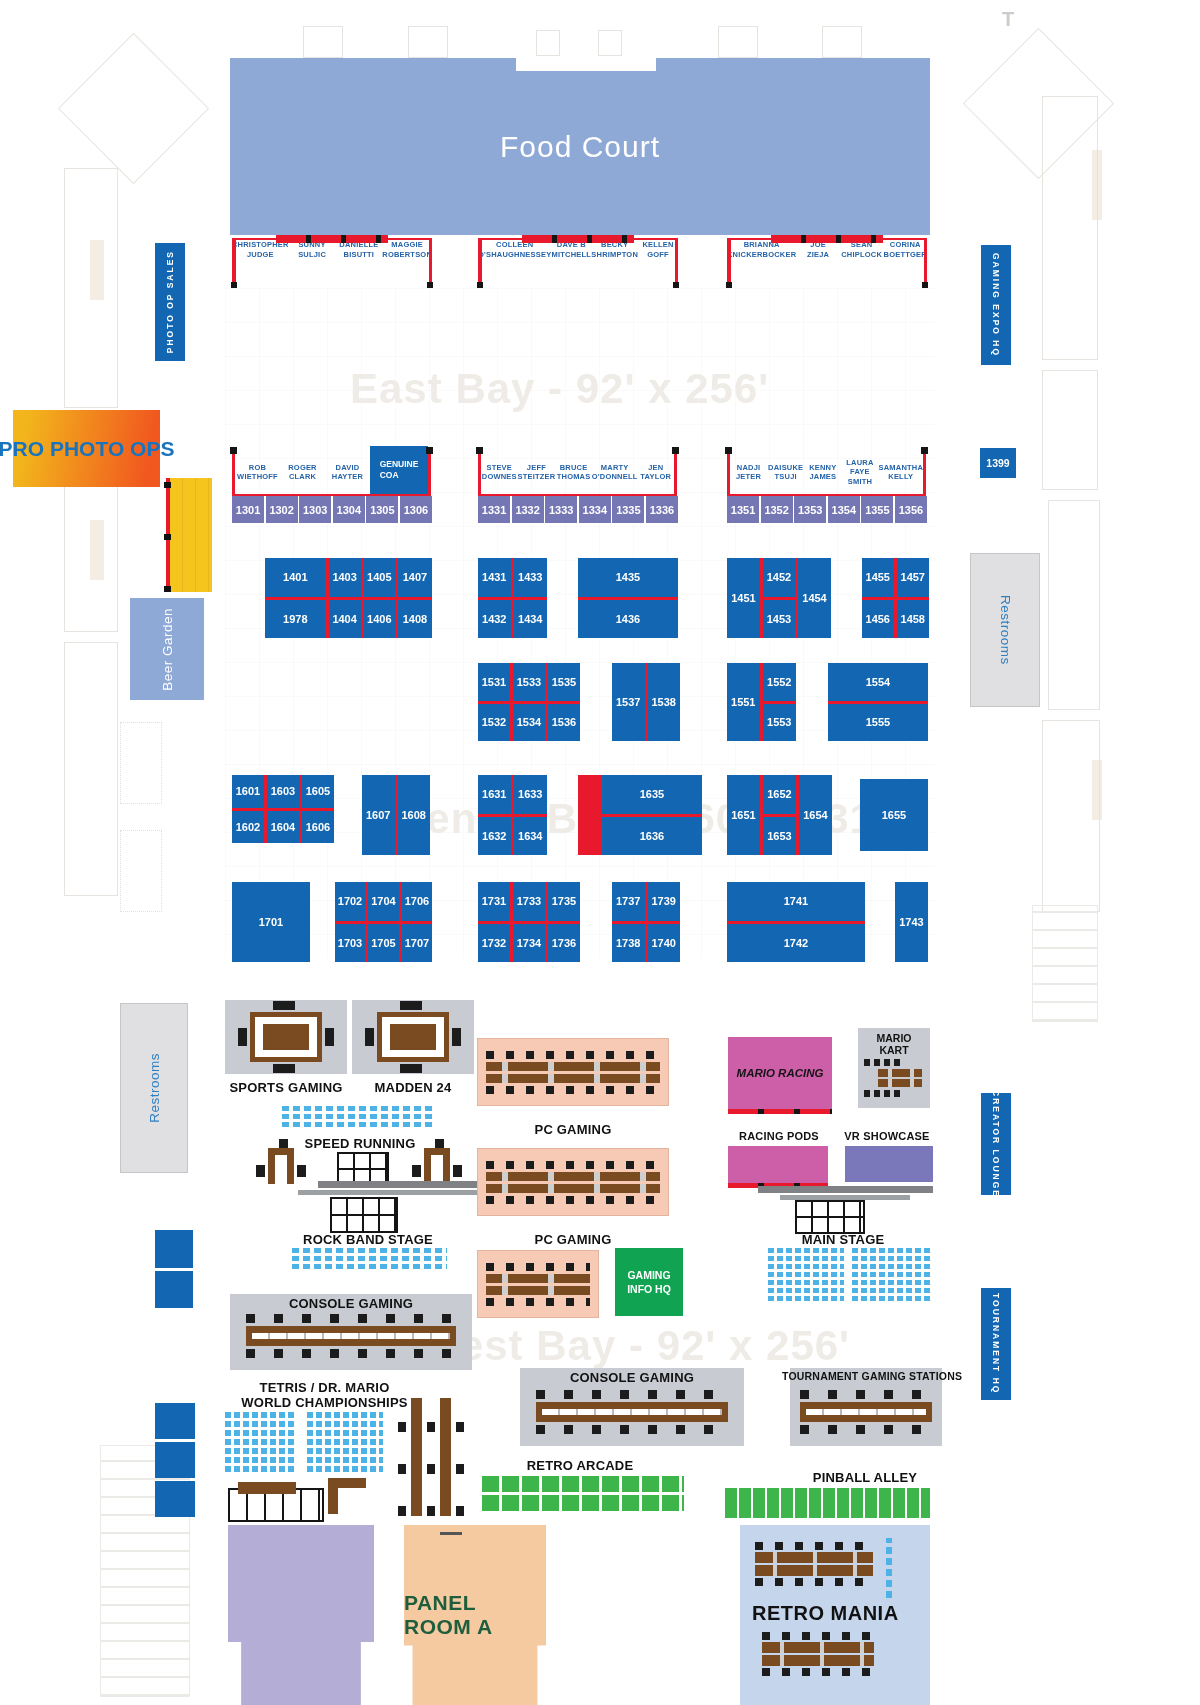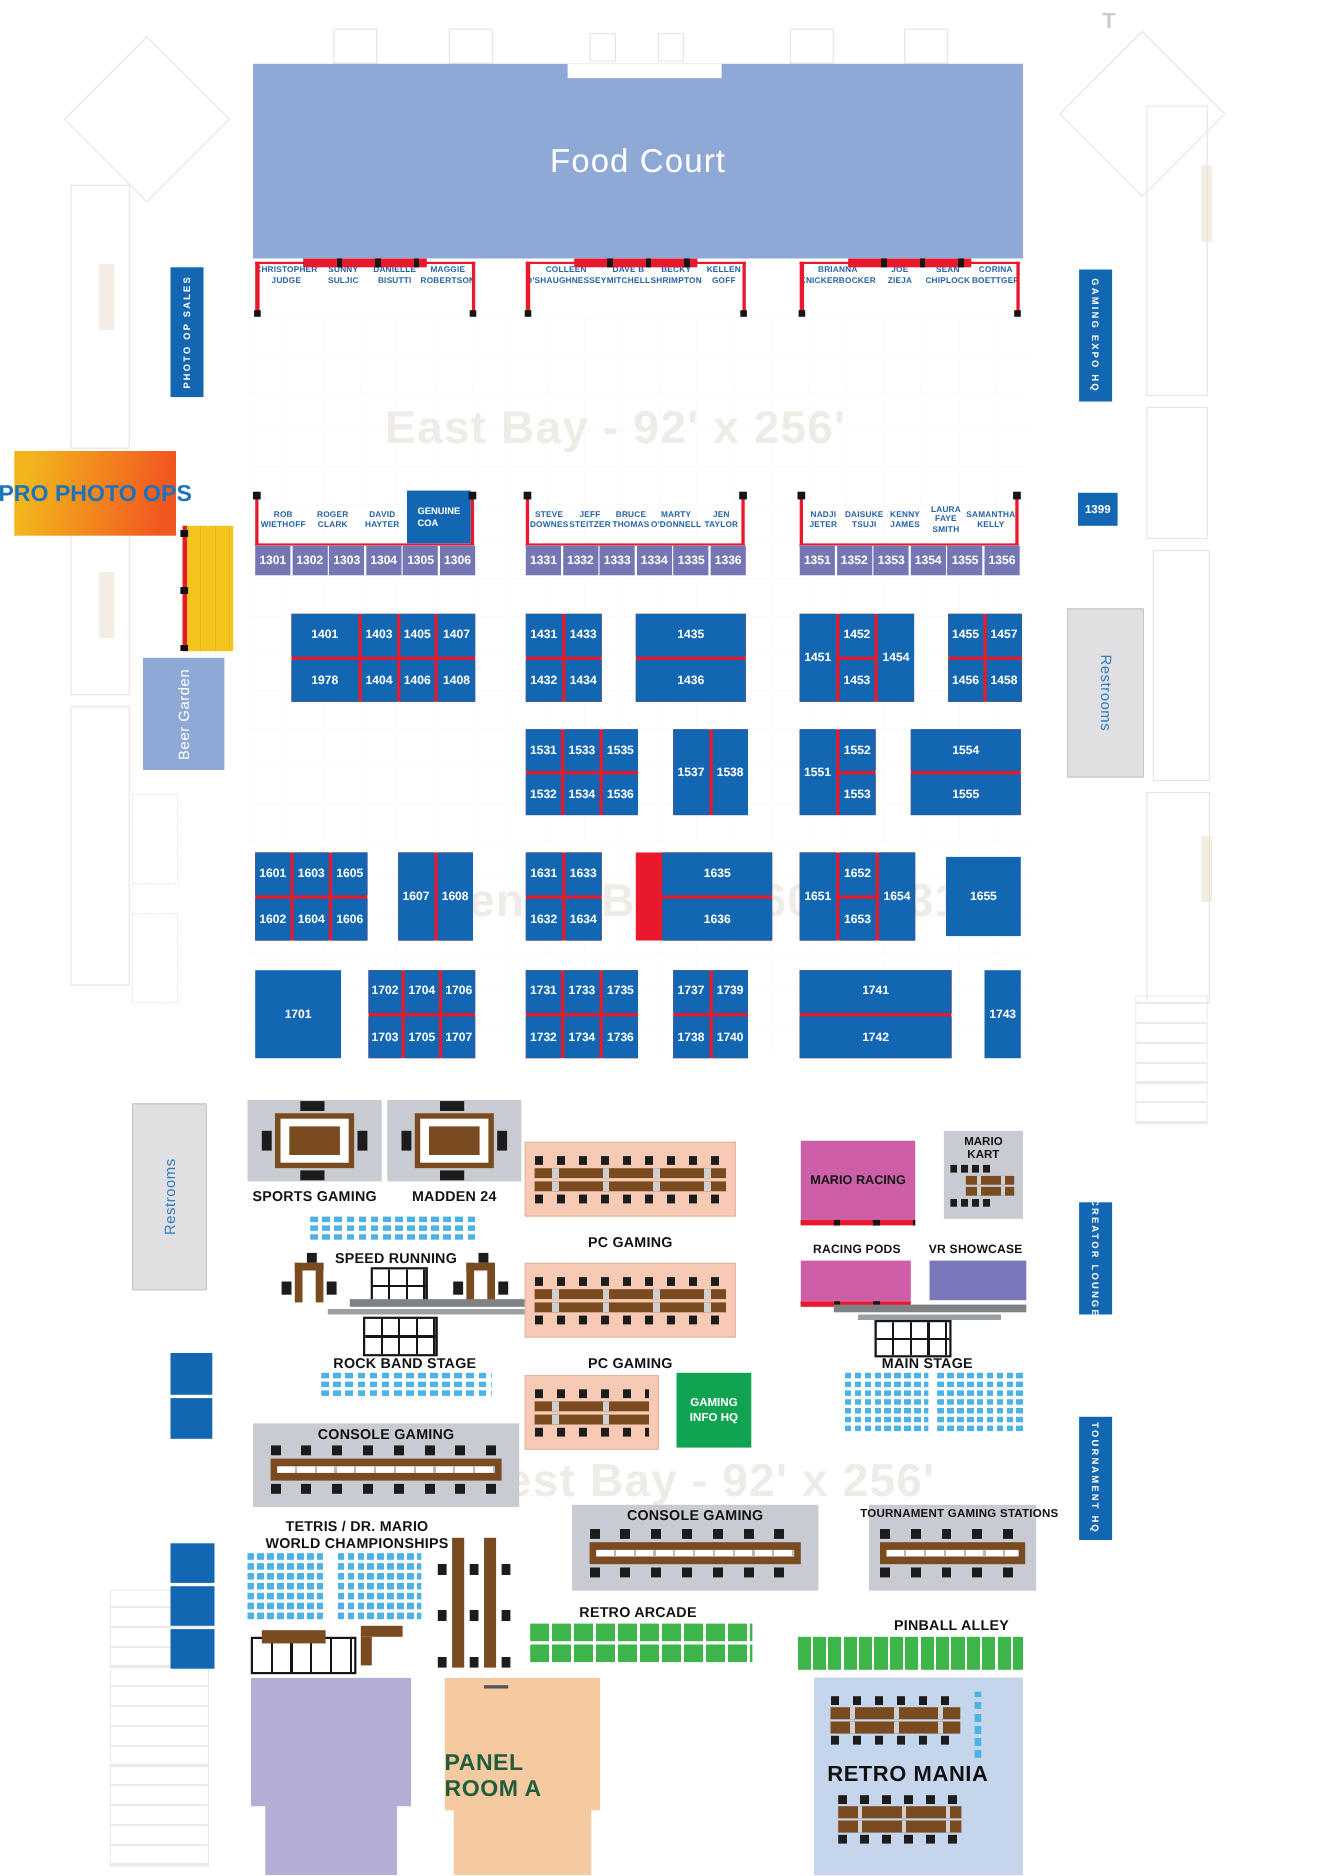--- a/index.html
+++ b/index.html
@@ -351,21 +351,21 @@
       <div class="chairs fine"></div>
       <div class="pcbar"></div>
       <div class="pcbar"></div>
       <div class="chairs fine"></div>
     </div>
   <div class="zone green" style="left:615px;top:1248px;width:68px;height:68px;">
       <span>GAMING</span>
       <span>INFO HQ</span>
     </div>
 
-  <div class="zone magenta redb" style="left:728px;top:1037px;width:104px;height:72px;">
+  <div class="zone magenta redb" style="left:728px;top:1037px;width:104px;height:72px;font-style:italic;">
       <span>MARIO RACING</span>
     </div>
   <div class="mk" style="left:858px;top:1028px;width:72px;height:80px;">
       <div class="mklbl">MARIO KART</div>
       <div class="mkdots"></div>
       <div class="mkbar"></div>
       <div class="mkbar"></div>
       <div class="mkdots"></div>
     </div>
   <div class="lbl small" style="left:724px;top:1130px;width:110px;">RACING PODS</div>
@@ -509,21 +509,21 @@
     </div>
     <div class="booths" style="left: 727px; top: 663px; width: 69px; height: 78px; grid-template-columns: 34fr 35fr; grid-template-rows: repeat(2, 1fr);">
       <div style="grid-row: span 2;">1551</div>
       <div>1552</div>
       <div>1553</div>
     </div>
     <div class="booths" style="left: 828px; top: 663px; width: 100px; height: 78px; grid-template-columns: 100fr; grid-template-rows: repeat(2, 1fr);">
       <div>1554</div>
       <div>1555</div>
     </div>
-    <div class="booths" style="left: 232px; top: 775px; width: 102px; height: 80px; grid-template-columns: 34fr 34fr 34fr; grid-template-rows: repeat(2, 1fr);">
+    <div class="booths" style="left: 232px; top: 775px; width: 102px; height: 68px; grid-template-columns: 34fr 34fr 34fr; grid-template-rows: repeat(2, 1fr);">
       <div>1601</div>
       <div>1603</div>
       <div>1605</div>
       <div>1602</div>
       <div>1604</div>
       <div>1606</div>
     </div>
     <div class="booths" style="left: 362px; top: 775px; width: 68px; height: 80px; grid-template-columns: 34fr 34fr; grid-template-rows: repeat(2, 1fr);">
       <div style="grid-row: span 2;">1607</div>
       <div style="grid-row: span 2;">1608</div>

